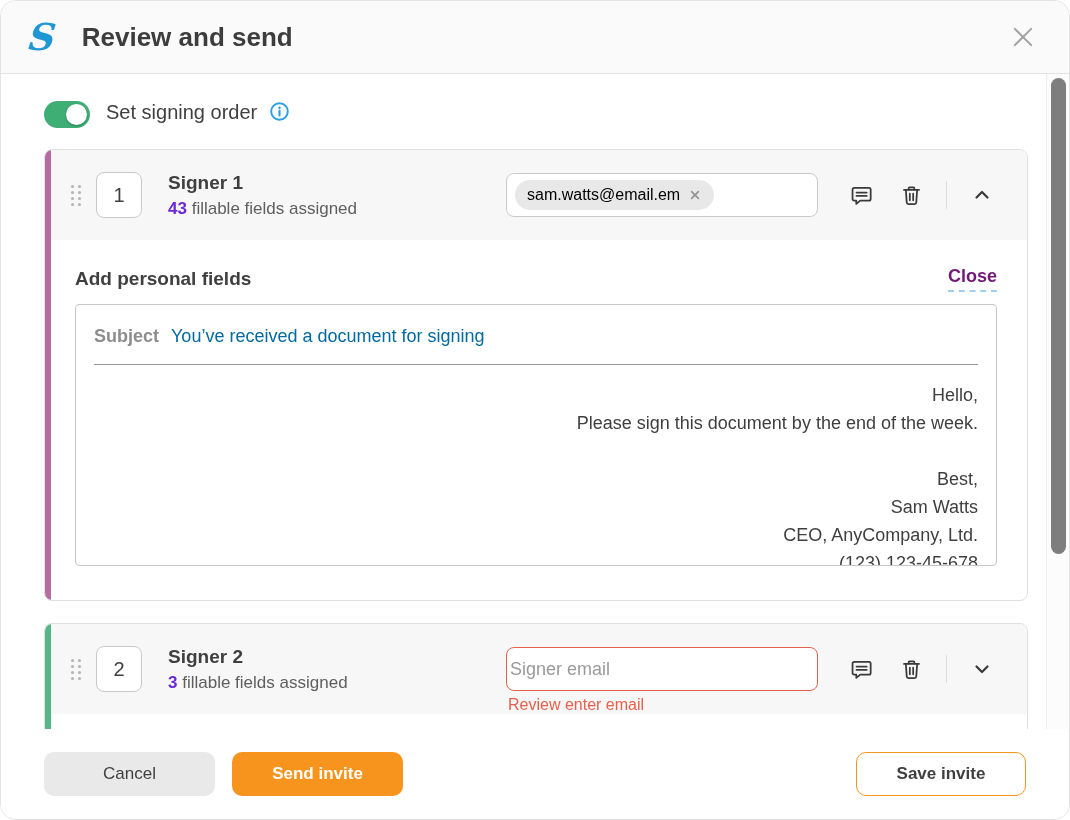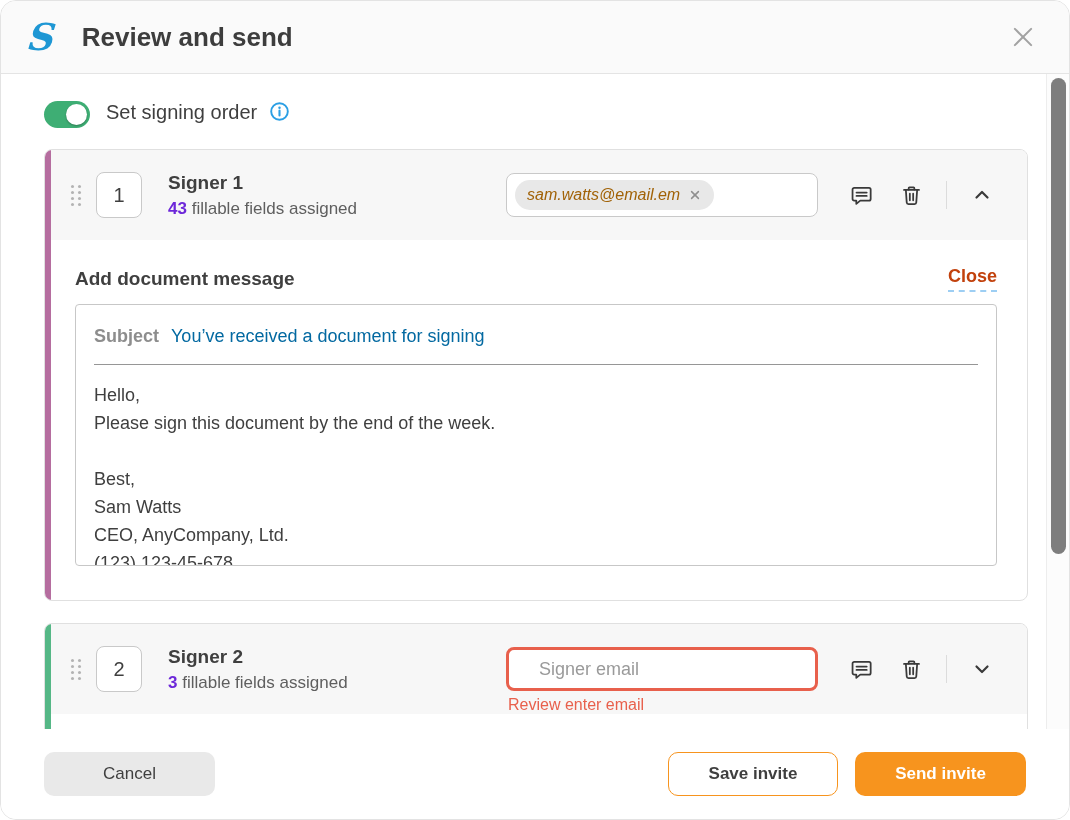--- a/index.html
+++ b/index.html
@@ -51,27 +51,27 @@
   }
   .signer-titles { flex:1; }
   .signer-name { font-size:19px; font-weight:700; color:#3f3f3f; margin-bottom:5px; }
   .signer-sub { font-size:17px; color:#5f5f5f; }
   .signer-sub b { color:#6d28d9; }
 
   .email-box {
     width:312px; height:44px; background:#fff; border:1px solid #c9c9c9; border-radius:8px;
     display:flex; align-items:center; padding:0 8px; cursor:text;
   }
-  .chip { background:#e8e8e8; border-radius:15px; height:30px; display:flex; align-items:center; padding:0 12px; font-size:16px; color:#a16207;font-style:italic; }
+  .chip { background:#e8e8e8; border-radius:15px; height:30px; display:flex; align-items:center; padding:0 12px; font-size:16px; color:#000000; }
   .chip-x { margin-left:8px; display:flex; cursor:pointer; }
 
   .email-wrap { position:relative; width:312px; }
   .email-input {
-    width:312px; height:44px; border:3px solid #0c4a6e; border-radius:8px;
-    padding:0 30px; font-size:18px; color:#3f3f3f; outline:none; font-family:inherit; background:#fff;
+    width:312px; height:44px; border:1px solid #0c4a6e; border-radius:8px;
+    padding:0 3px; font-size:18px; color:#3f3f3f; outline:none; font-family:inherit; background:#fff;
   }
   .email-input::placeholder { color:#9a9a9a; }
   .email-error { position:absolute; left:2px; top:49px; font-size:16px; color:#e8604c; white-space:nowrap; }
 
   .hdr-icons { display:flex; align-items:center; margin-left:30px; }
   .icon-btn { width:26px; height:26px; display:flex; align-items:center; justify-content:center; cursor:pointer; }
   .icon-gap { margin-left:24px; }
   .v-divider { width:1px; height:28px; background:#dcdcdc; margin:0 22px; }
 
   
@@ -80,21 +80,21 @@
   .pm-title { font-size:19px; font-weight:700; color:#3f3f3f; }
   .pm-close { font-size:18px; font-weight:700; color:#1a8fe3; border-bottom:2px dashed #9dcef3; padding-bottom:3px; cursor:pointer; }
   .msg-box {
     margin-top:12px; height:262px; background:#fff; border:1px solid #c7c7c7; border-radius:4px;
     padding:20px 18px 0; overflow:hidden;
   }
   .subject-row { display:flex; font-size:18px; line-height:23px; }
   .subject-label { color:#8d8d8d; font-weight:700; margin-right:12px; }
   .subject-value { color:#0369a1; }
   .msg-divider { border:none; border-top:1px solid #969696; margin:16px 0 0; }
-  .msg-body { margin-top:16px; font-size:18px; line-height:28px; color:#3f3f3f; white-space:pre-line; }
+  .msg-body { margin-top:16px; font-size:18px; line-height:28px; color:#3f3f3f; white-space:pre-line;text-align:right; }
 
   
   .scroll-track { position:absolute; top:0; right:0; width:23px; height:100%; background:#fcfcfc; border-left:1px solid #ededed; }
   .scroll-thumb { position:absolute; top:4px; right:3px; width:15px; height:476px; border-radius:8px; background:#7e7e7e; cursor:pointer; }
 
   
   .footer { position:absolute; left:0; right:0; bottom:0; height:90px; background:#fff; display:flex; align-items:center; padding:0 43px; }
   .btn { height:44px; border-radius:10px; display:flex; align-items:center; justify-content:center; font-size:17px; cursor:pointer; }
   .btn-cancel { width:171px; background:#e9e9e9; color:#3f3f3f; }
   .btn-save { width:170px; margin-left:auto; background:#fff; border:1px solid #f7941e; color:#3f3f3f; font-weight:600; }
@@ -188,22 +188,22 @@
           <span class="icon-btn">
             <svg width="24" height="24" viewBox="0 0 24 24">
               <path d="M6.5 14.5 L12 9 L17.5 14.5" fill="none" stroke="#3a3a3a" stroke-width="2.2" stroke-linecap="round" stroke-linejoin="round"></path>
             </svg>
           </span>
         </span>
       </div>
 
       <div class="expand-area">
         <div class="pm-row">
-          <span class="pm-title">Add document message</span>
-          <span class="pm-close" style="color: #c2410c;">Close</span>
+          <span class="pm-title">Add personal fields</span>
+          <span class="pm-close" style="color: #701a75;">Close</span>
         </div>
         <div class="msg-box">
           <div class="subject-row">
             <span class="subject-label">Subject</span>
             <span class="subject-value">You’ve received a document for signing</span>
           </div>
           <hr class="msg-divider">
           <div class="msg-body">Hello,
 Please sign this document by the end of the week.
 
@@ -270,17 +270,17 @@
       </div>
     </div>
 
     <div class="scroll-track">
       <div class="scroll-thumb" style="background: rgb(126, 126, 126);"></div>
     </div>
   </div>
 
   <div class="footer">
     <div class="btn btn-cancel">Cancel</div>
+    <div class="btn btn-send" style="background: rgb(247, 148, 30);">Send invite</div>
     <div class="btn btn-save" style="border-color: rgb(247, 148, 30);">Save invite</div>
-    <div class="btn btn-send" style="background: rgb(247, 148, 30);">Send invite</div>
   </div>
 
 </div>
 
 </body></html>

